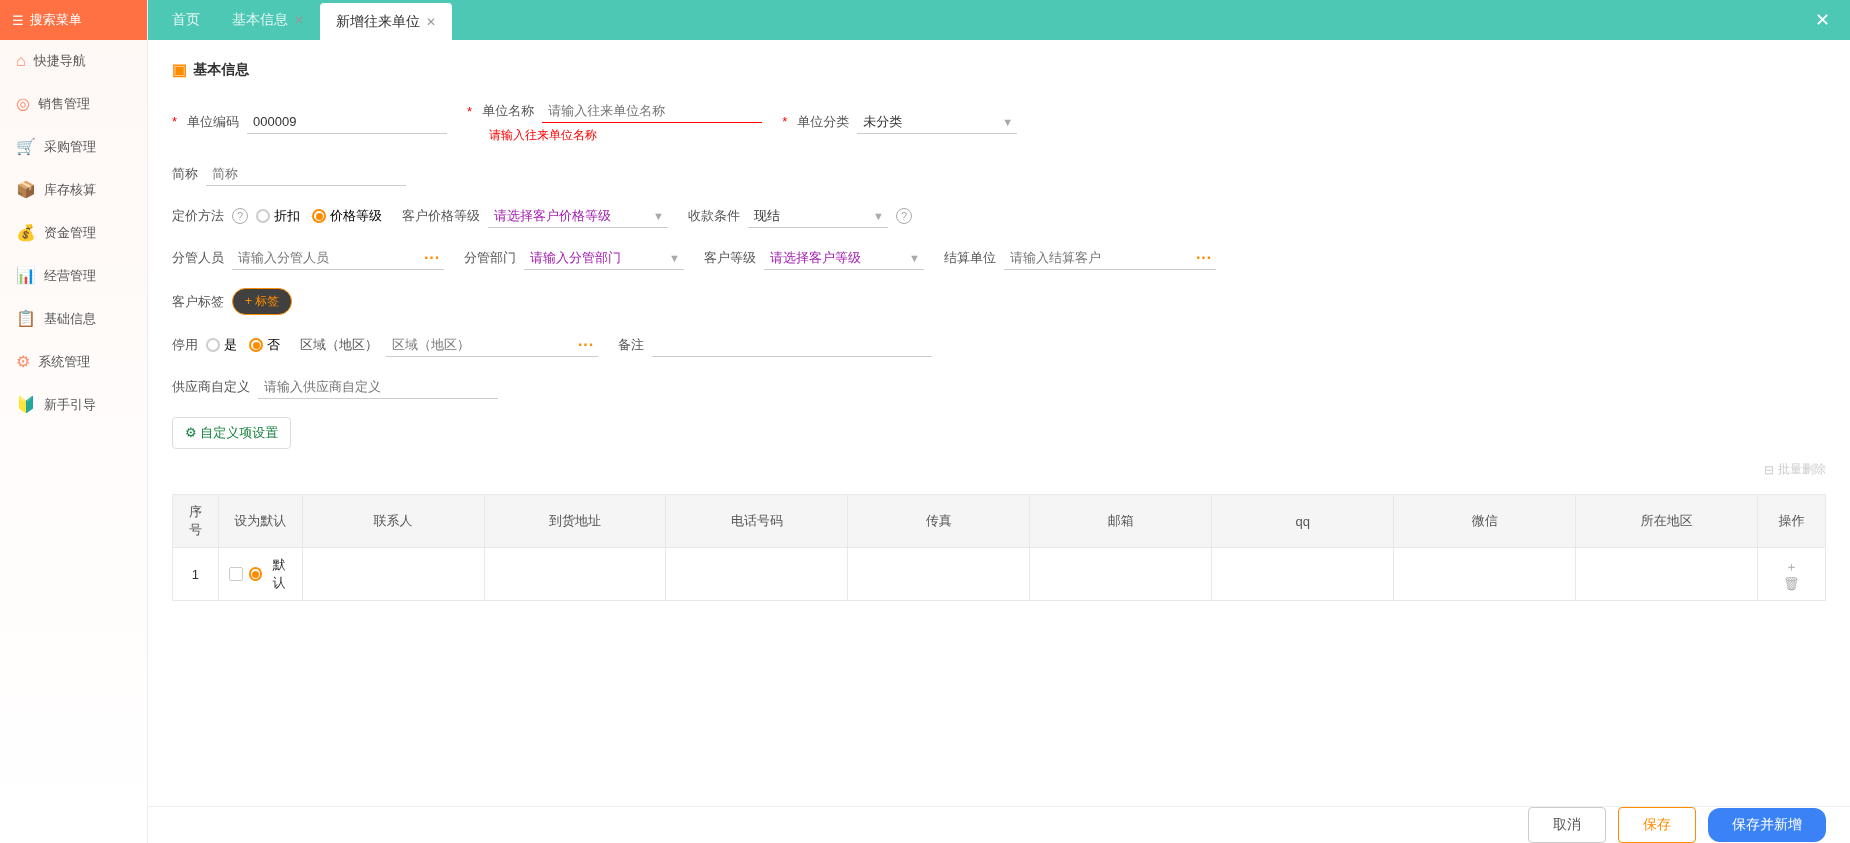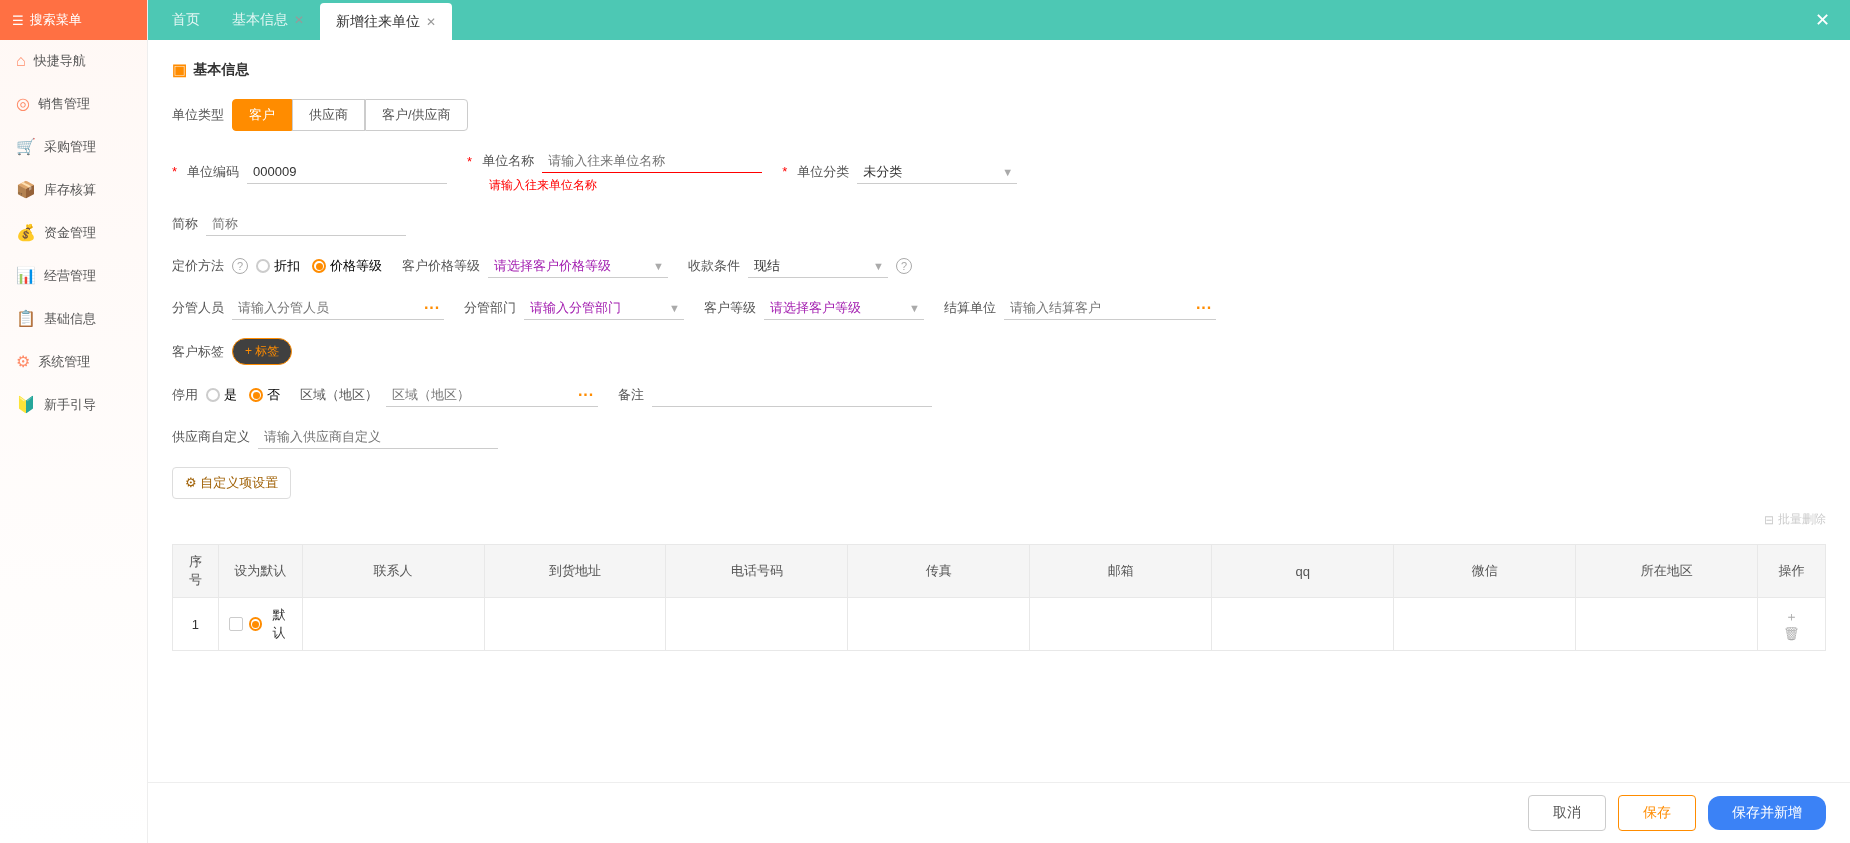--- a/index.html
+++ b/index.html
@@ -218,21 +218,21 @@
     .gear-btn {
       border: 1px solid #ddd;
       background: white;
       border-radius: 4px;
       padding: 6px 12px;
       font-size: 13px;
       cursor: pointer;
       display: flex;
       align-items: center;
       gap: 6px;
-      color: #a16207;
+      color: #15803d;
     }
 
     
     .data-table {
       width: 100%;
       border-collapse: collapse;
       font-size: 13px;
       margin-top: 16px;
     }
     .data-table th {
@@ -257,21 +257,21 @@
       display: flex;
       justify-content: flex-end;
       align-items: center;
       gap: 4px;
     }
 
     
     .bottom-bar {
       background: white;
       border-top: 1px solid #eee;
-      padding: 12px 24px;
+      padding: 0 24px;
       display: flex;
       justify-content: flex-end;
       gap: 12px;
       align-items: center;
     }
     .btn-cancel {
       border: 1px solid #ccc;
       background: white;
       padding: 8px 24px;
       border-radius: 4px;
@@ -400,30 +400,20 @@
     <span class="tab-bar-close">✕</span>
   </div>
 
   <div class="page-content">
 
     <div class="section-title">
       <span class="section-icon">▣</span>
       <span>基本信息</span>
     </div>
 
-    <div class="form-row">
-      <div class="form-group">
-        <span class="form-label">单位类型</span>
-        <div class="type-btn-group">
-          <button class="type-btn active">客户</button>
-          <button class="type-btn">供应商</button>
-          <button class="type-btn">客户/供应商</button>
-        </div>
-      </div>
-    </div>
 
     <div class="form-row">
       <div class="form-group">
         <span class="required-star">*</span>
         <span class="form-label">单位编码</span>
         <input class="form-input" type="text" style="min-width: 200px;" value="000009">
       </div>
       <div class="form-group" style="flex-direction:column; align-items:flex-start; gap:2px;">
         <div style="display:flex;align-items:center;gap:8px;">
           <span class="required-star">*</span>

